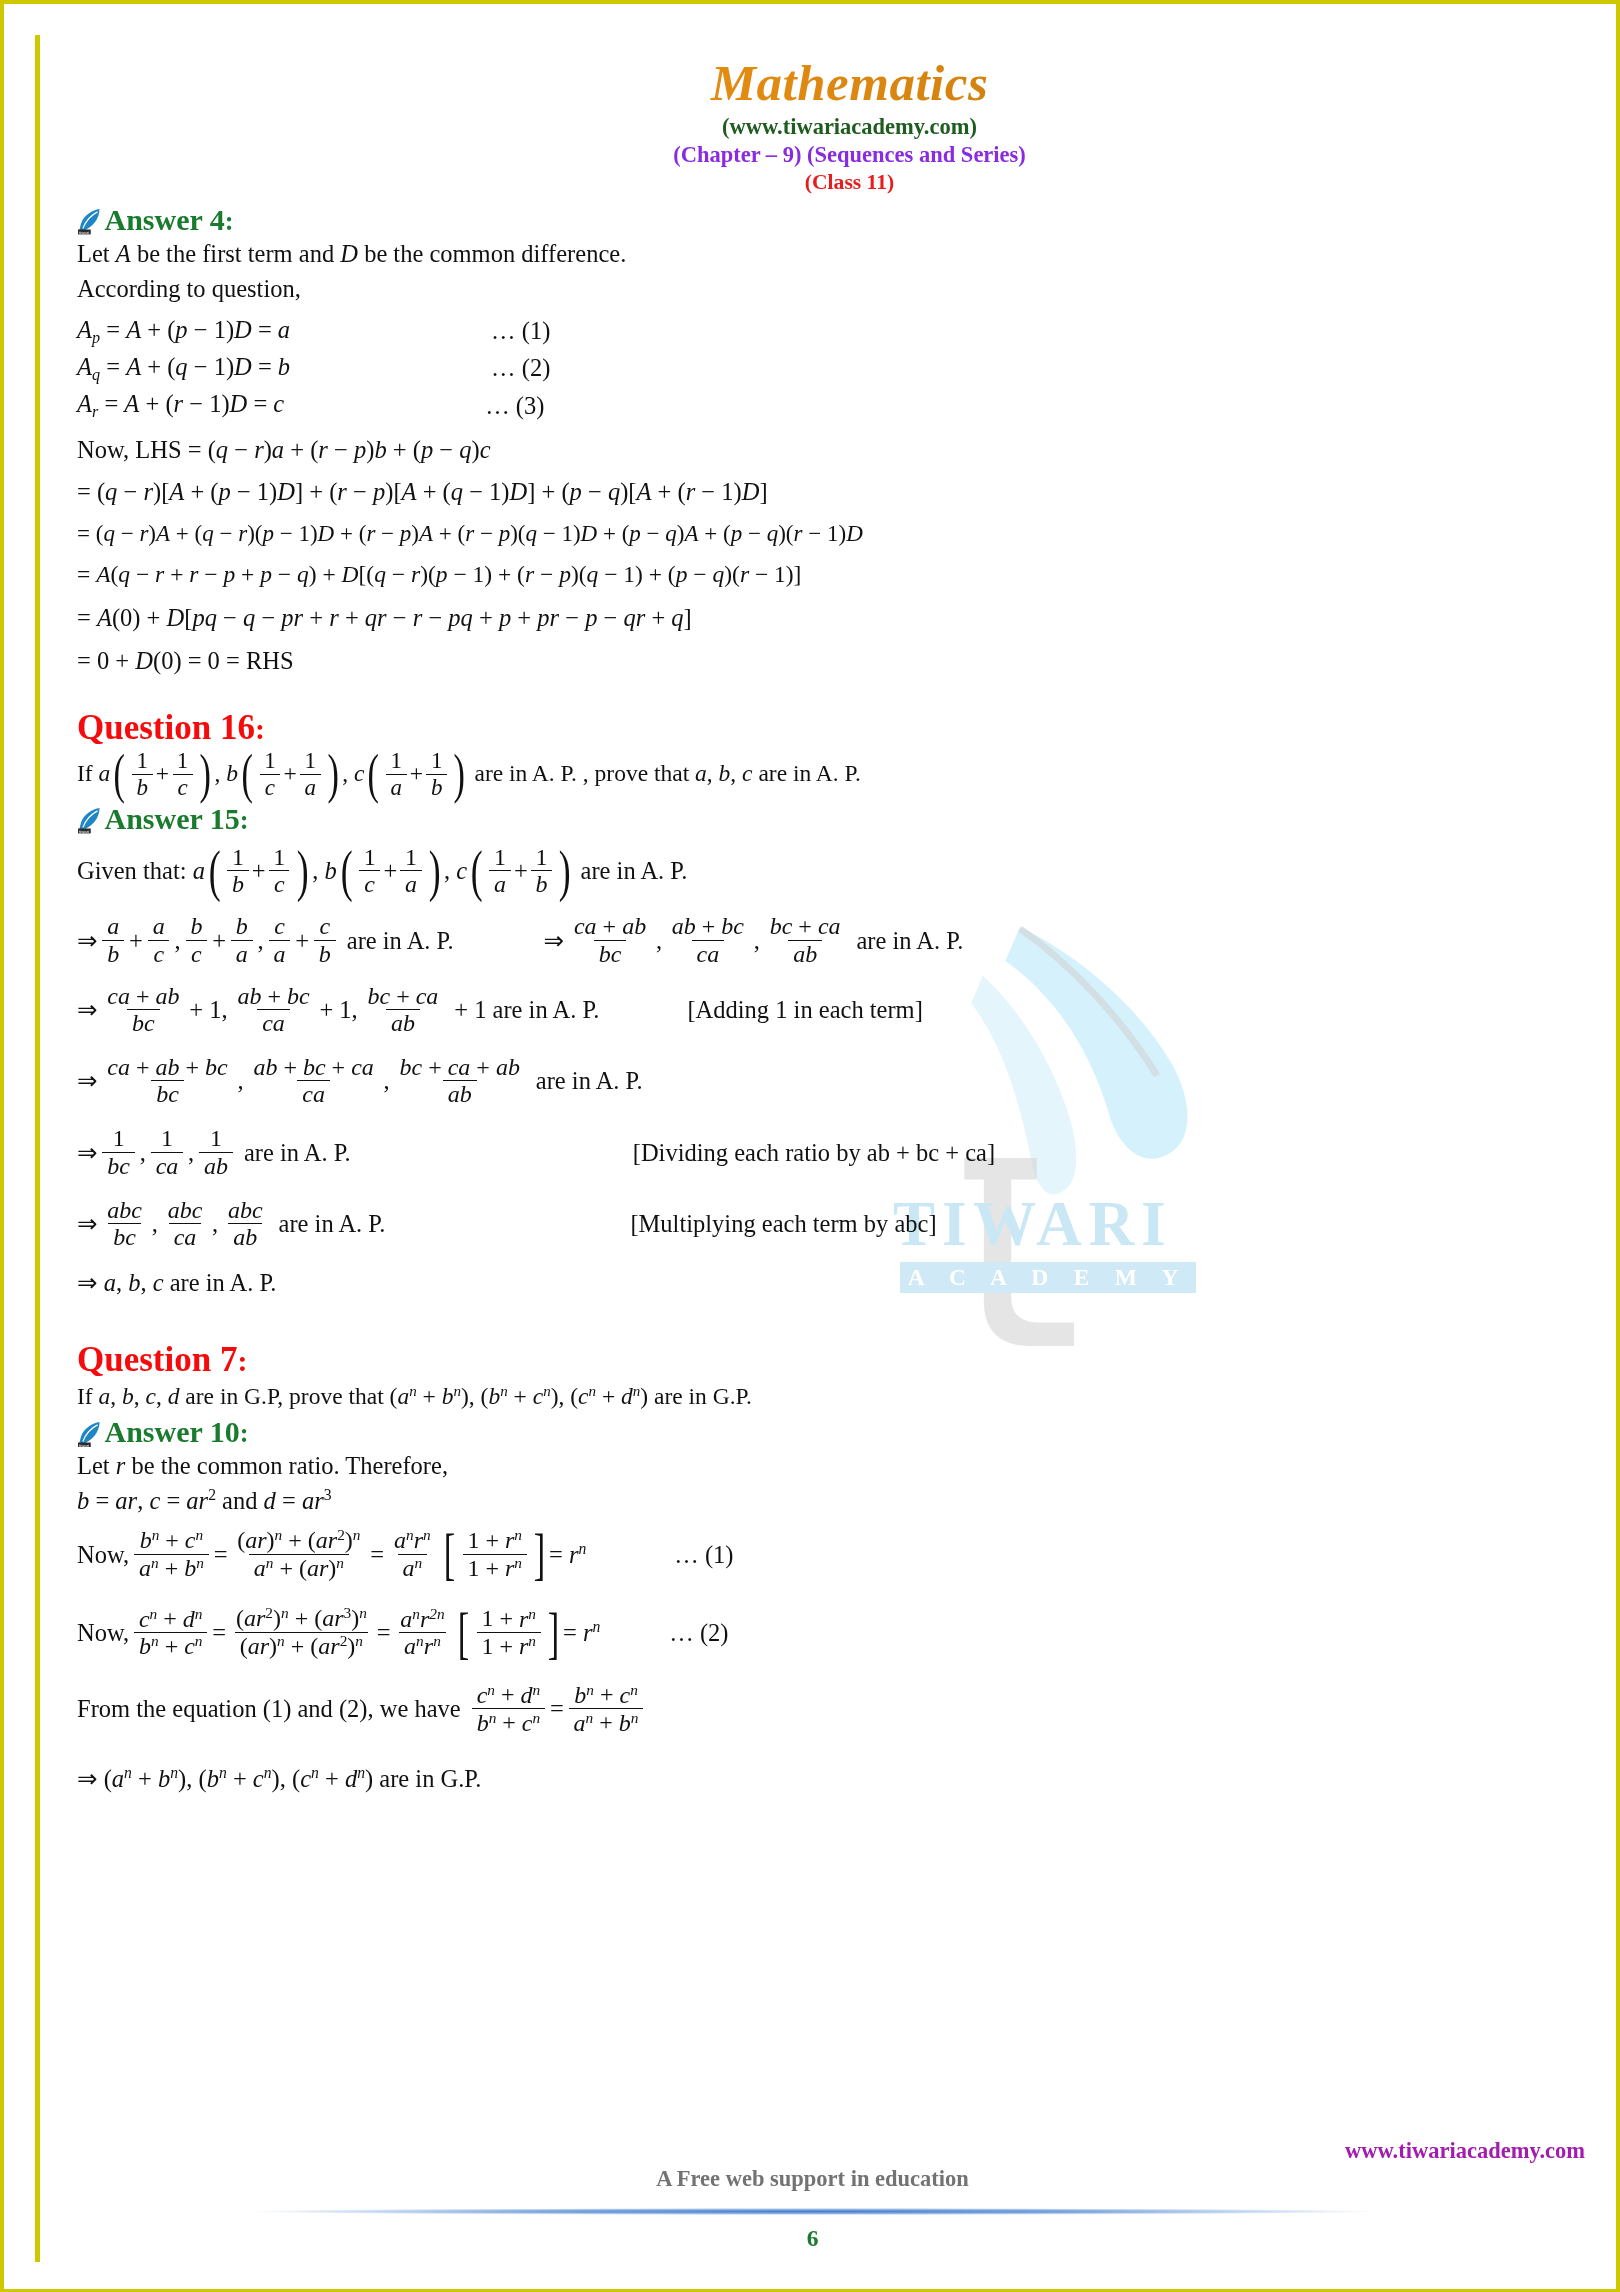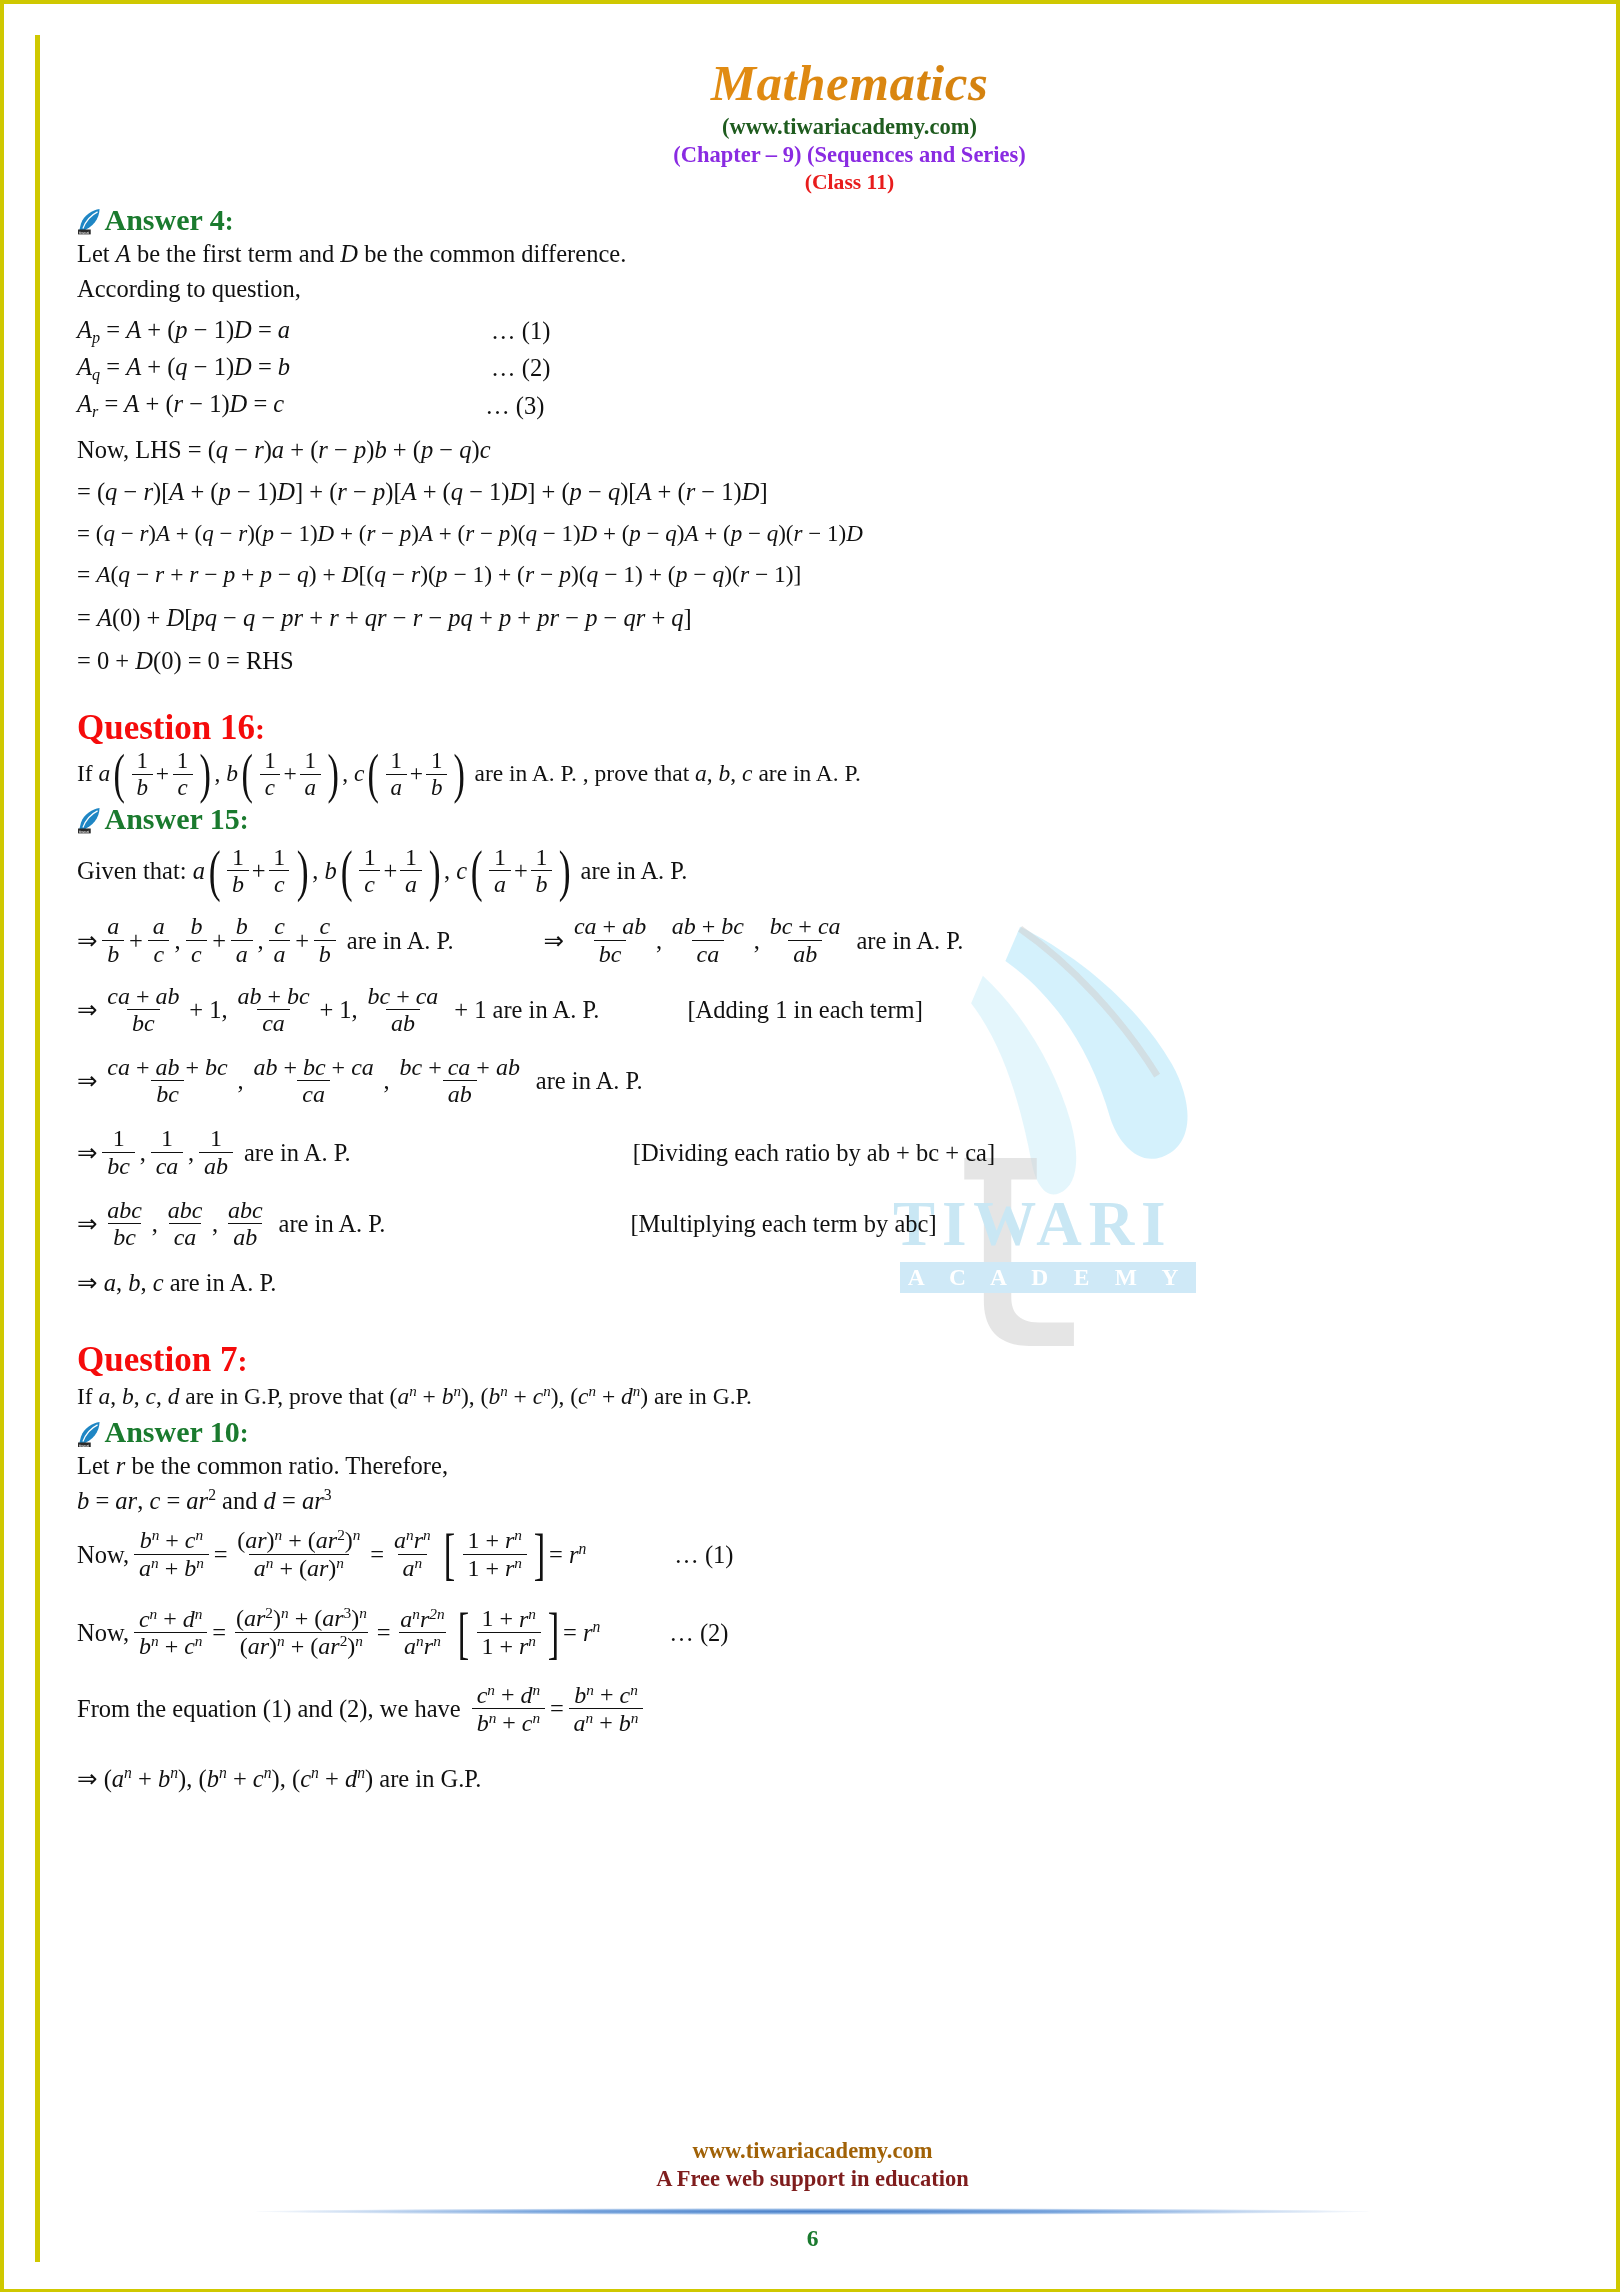--- a/index.html
+++ b/index.html
@@ -141,22 +141,22 @@
     font-size:23.5px;font-weight:bold;letter-spacing:9.8px;
     color:#ffffff;background:#cfe9f7;padding:2px 7.8px;
     font-family:"Liberation Serif",serif;
   }
   .content, .footer{position:relative;z-index:2;}
 
   
   .footer{
     position:absolute;left:0;right:0;bottom:9.8px;text-align:center;
   }
-  .f1{color:#a16207;font-weight:bold;font-size:22.5px;}
-  .f2{color:#7f1d1d;font-weight:bold;font-size:22.5px;margin-top:2px;}
+  .f1{color:#a21caf;font-weight:bold;font-size:22.5px;text-align:right;}
+  .f2{color:#737373;font-weight:bold;font-size:22.5px;margin-top:2px;}
   .f-rule{
     width:72%;height:6.9px;margin:15.7px auto 0;
     background:radial-gradient(ellipse at center, #4a80c8 0%, #7aa6dd 35%, rgba(180,205,235,0) 72%);
     border-radius:50%;
   }
   .f-page{color:#1a7a2e;font-weight:bold;font-size:23.5px;margin-top:9.8px;}
 </style>
 </head>
 <body>
 

